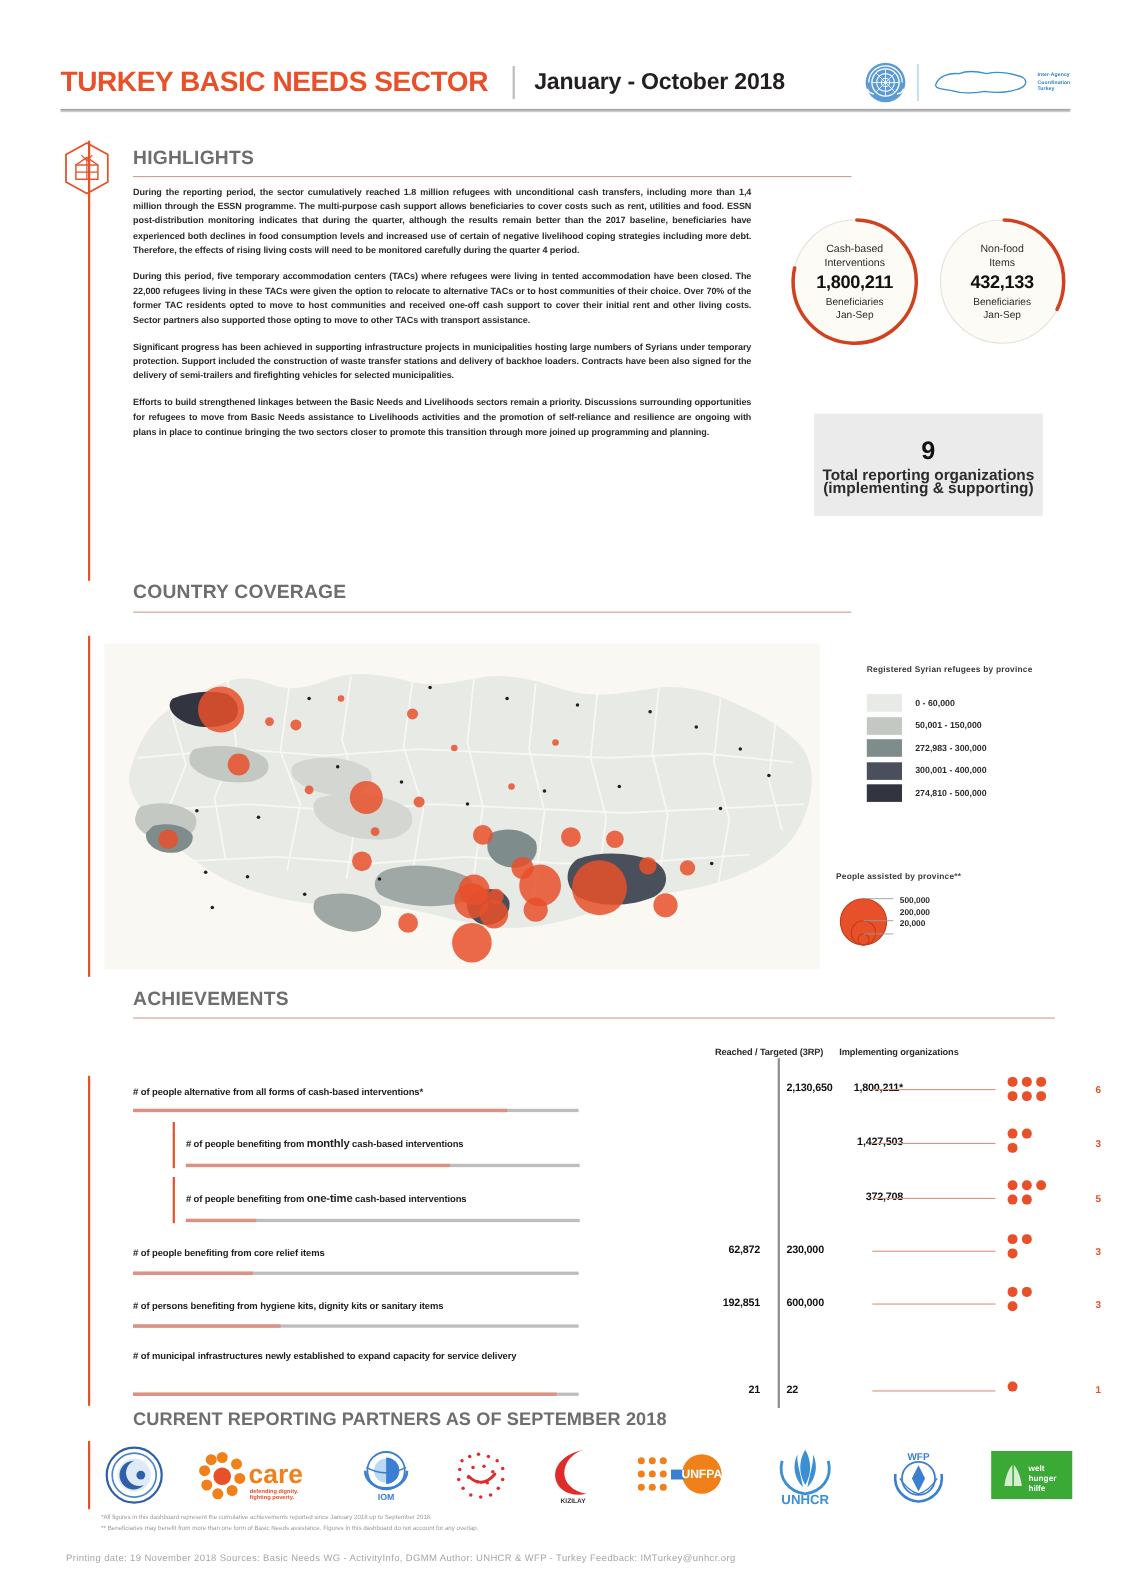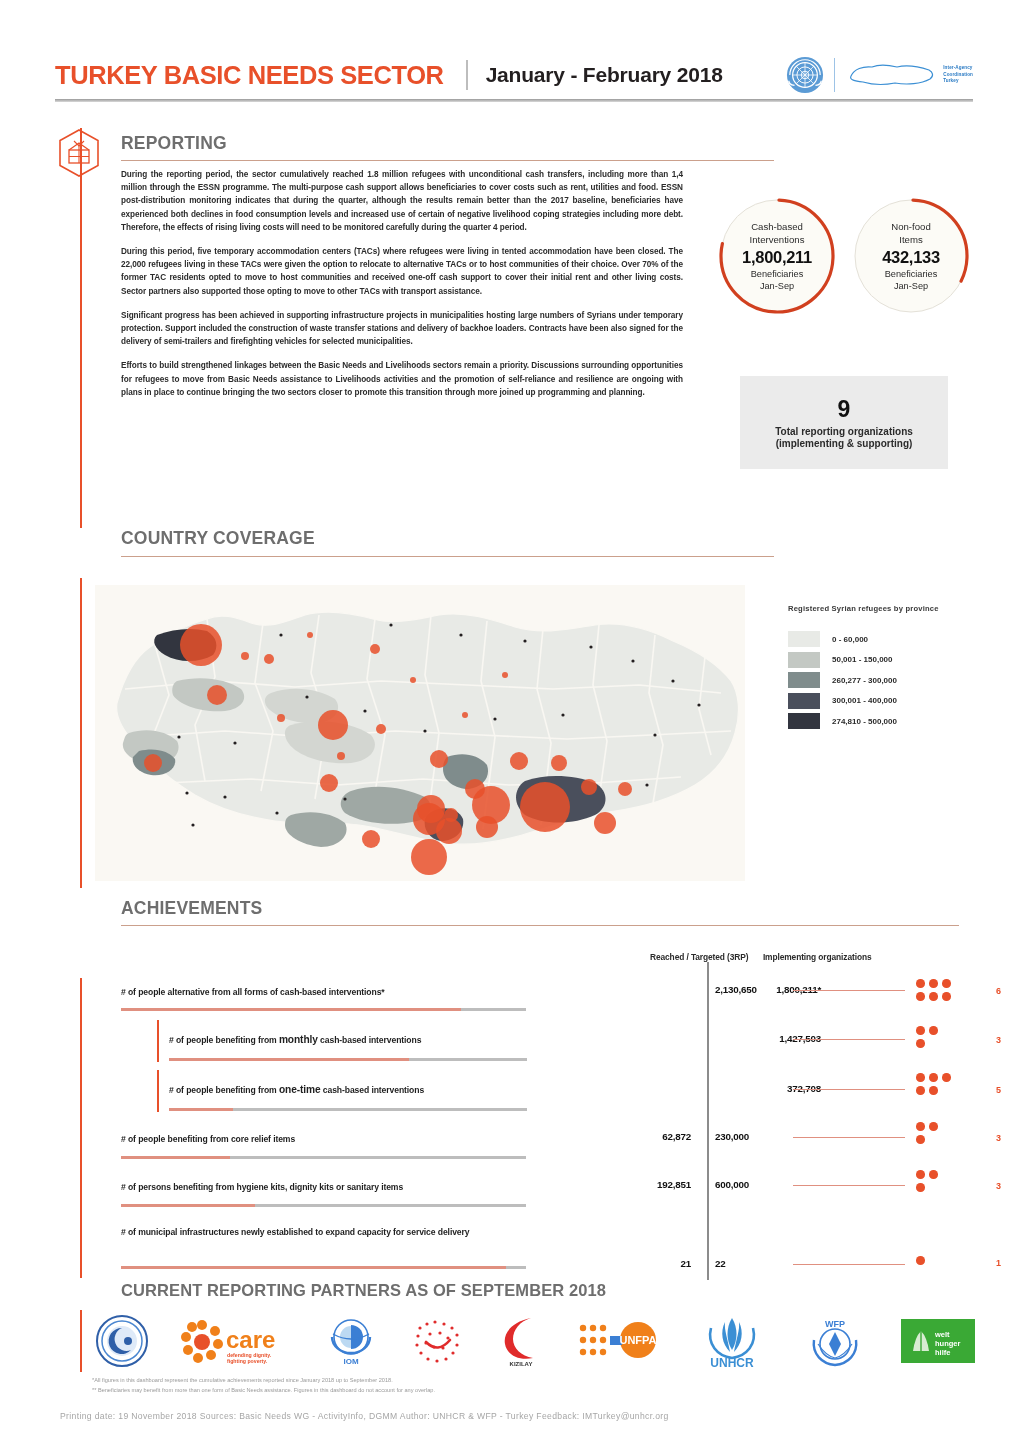--- a/index.html
+++ b/index.html
@@ -75,21 +75,21 @@
   .c-num { font-size: 16.5px; font-weight: bold; color: #111; margin: 2px 0 1px; letter-spacing: -0.3px; }
   .c-sub { font-size: 9.2px; color: #2b2b2b; line-height: 12px; }
 
   
   .org-box {
     position: absolute; left: 740px; top: 376px; width: 208px; height: 93px;
     background: #ebebeb; display: flex; flex-direction: column;
     align-items: center; justify-content: center; text-align: center;
   }
   .org-num { font-size: 23px; font-weight: bold; color: #111; line-height: 26px; }
-  .org-lab { font-size: 10px; font-weight: bold; color: #2b2b2b; line-height: 11.5px; margin-top: 4px; }
+  .org-lab { font-size: 14px; font-weight: bold; color: #2b2b2b; line-height: 11.5px; margin-top: 4px; }
 
   
   .map-panel {
     position: absolute; left: 95px; top: 585px; width: 650px; height: 296px;
     background: #faf8f3;
   }
   .map-panel svg { display: block; }
 
   .legend { position: absolute; left: 788px; top: 604px; width: 210px; }
   .legend-title { font-size: 7.6px; font-weight: bold; color: #3a3a3a; margin-bottom: 18px; letter-spacing: .2px; }
@@ -147,21 +147,21 @@
   }
 </style>
 </head>
 <body>
 
 <div class="page">
 
   <div class="header">
     <div class="title-main">TURKEY BASIC NEEDS SECTOR</div>
     <div class="title-sep"></div>
-    <div class="title-period">January - February 2018</div>
+    <div class="title-period">January - October 2018</div>
     <div class="header-logos">
       <svg class="un-emblem" viewBox="0 0 40 40">
         <circle cx="20" cy="20" r="19" fill="#5b9bd5"></circle>
         <circle cx="20" cy="20" r="13" fill="none" stroke="#fff" stroke-width="1.3"></circle>
         <circle cx="20" cy="20" r="8.5" fill="none" stroke="#fff" stroke-width="1"></circle>
         <circle cx="20" cy="20" r="4" fill="none" stroke="#fff" stroke-width="1"></circle>
         <path d="M20 7 L20 33 M7 20 L33 20 M11 11 L29 29 M29 11 L11 29" stroke="#fff" stroke-width=".8" fill="none"></path>
         <path d="M4 20 a16 16 0 0 1 32 0" fill="none" stroke="#fff" stroke-width="1.2"></path>
         <path d="M3 26 a9 5 0 0 0 6 5 M31 31 a9 5 0 0 0 6 -5" stroke="#fff" stroke-width="1.4" fill="none"></path>
       </svg>
@@ -187,21 +187,21 @@
   <div class="vbar" style="left:80px; top:978px; height:300px;"></div>
   <div class="vbar" style="left:80px; top:1310px; height:62px;"></div>
 
   <svg class="hex-icon" viewBox="0 0 44 50">
     <path d="M22 2 L41 12.5 L41 37.5 L22 48 L3 37.5 L3 12.5 Z" fill="none" stroke="#e8502a" stroke-width="1.6"></path>
     <rect x="12" y="22" width="20" height="13" fill="none" stroke="#e8502a" stroke-width="1.3"></rect>
     <path d="M12 22 L22 15 L32 22" fill="none" stroke="#e8502a" stroke-width="1.3"></path>
     <path d="M22 15 L22 35 M12 28.5 L32 28.5" stroke="#e8502a" stroke-width="1.1"></path>
     <path d="M17 13 L22 18 L27 13" fill="none" stroke="#e8502a" stroke-width="1.1"></path>
   </svg>
-  <div class="sec-head" style="left:121px; top:133px;">REPORTING</div>
+  <div class="sec-head" style="left:121px; top:133px;">HIGHLIGHTS</div>
   <div class="sec-rule" style="left:121px; top:160px; width:653px;"></div>
 
   <div class="hl-body">
     <p>During the reporting period, the sector cumulatively reached 1.8 million refugees with unconditional cash transfers, including more than 1,4 million through the ESSN programme. The multi-purpose cash support allows beneficiaries to cover costs such as rent, utilities and food. ESSN post-distribution monitoring indicates that during the quarter, although the results remain better than the 2017 baseline, beneficiaries have experienced both declines in food consumption levels and increased use of certain of negative livelihood coping strategies including more debt. Therefore, the effects of rising living costs will need to be monitored carefully during the quarter 4 period.</p>
     <p>During this period, five temporary accommodation centers (TACs) where refugees were living in tented accommodation have been closed. The 22,000 refugees living in these TACs were given the option to relocate to alternative TACs or to host communities of their choice. Over 70% of the former TAC residents opted to move to host communities and received one-off cash support to cover their initial rent and other living costs. Sector partners also supported those opting to move to other TACs with transport assistance.</p>
     <p>Significant progress has been achieved in supporting infrastructure projects in municipalities hosting large numbers of Syrians under temporary protection. Support included the construction of waste transfer stations and delivery of backhoe loaders. Contracts have been also signed for the delivery of semi-trailers and firefighting vehicles for selected municipalities.</p>
     <p>Efforts to build strengthened linkages between the Basic Needs and Livelihoods sectors remain a priority. Discussions surrounding opportunities for refugees to move from Basic Needs assistance to Livelihoods activities and the promotion of self-reliance and resilience are ongoing with plans in place to continue bringing the two sectors closer to promote this transition through more joined up programming and planning.</p>
   </div>
 
   <div class="circle-wrap" style="left:718px; top:197px;">
@@ -368,32 +368,46 @@
     <div class="legend-row">
       <span class="legend-sw" style="background:#e8eae6"></span>
       <span class="legend-lab">0 - 60,000</span>
     </div>
     <div class="legend-row">
       <span class="legend-sw" style="background:#c3c8c3"></span>
       <span class="legend-lab">50,001 - 150,000</span>
     </div>
     <div class="legend-row">
       <span class="legend-sw" style="background:#7f8c8c"></span>
-      <span class="legend-lab">260,277 - 300,000</span>
+      <span class="legend-lab">272,983 - 300,000</span>
     </div>
     <div class="legend-row">
       <span class="legend-sw" style="background:#4a4f5c"></span>
       <span class="legend-lab">300,001 - 400,000</span>
     </div>
     <div class="legend-row">
       <span class="legend-sw" style="background:#32353f"></span>
       <span class="legend-lab">274,810 - 500,000</span>
     </div>
   </div>
 
+  <div class="legend2">
+    <div class="legend2-title">People assisted by province**</div>
+    <svg width="56" height="52" viewBox="0 0 56 52">
+      <circle cx="25" cy="28" r="21" fill="#e8502a" stroke="#c23d18" stroke-width="1"></circle>
+      <circle cx="25" cy="38" r="11" fill="#e8502a" stroke="#c23d18" stroke-width="1"></circle>
+      <circle cx="25" cy="44" r="5" fill="#e8502a" stroke="#c23d18" stroke-width="1"></circle>
+      <path d="M25 7 L52 7 M25 27 L52 27 M25 39 L52 39" stroke="#9a9a9a" stroke-width=".8"></path>
+    </svg>
+    <div class="bub-rows">
+      <div>500,000</div>
+      <div>200,000</div>
+      <div>20,000</div>
+    </div>
+  </div>
 
   <div class="sec-head" style="left:121px; top:898px;">ACHIEVEMENTS</div>
   <div class="sec-rule" style="left:121px; top:925px; width:838px;"></div>
 
   <div class="ach-head-row">
     <span class="ach-head-txt">Reached / Targeted (3RP)</span>
     <span class="ach-head-txt" style="margin-left:10px;">Implementing organizations</span>
   </div>
 
   <div class="divline"></div>

